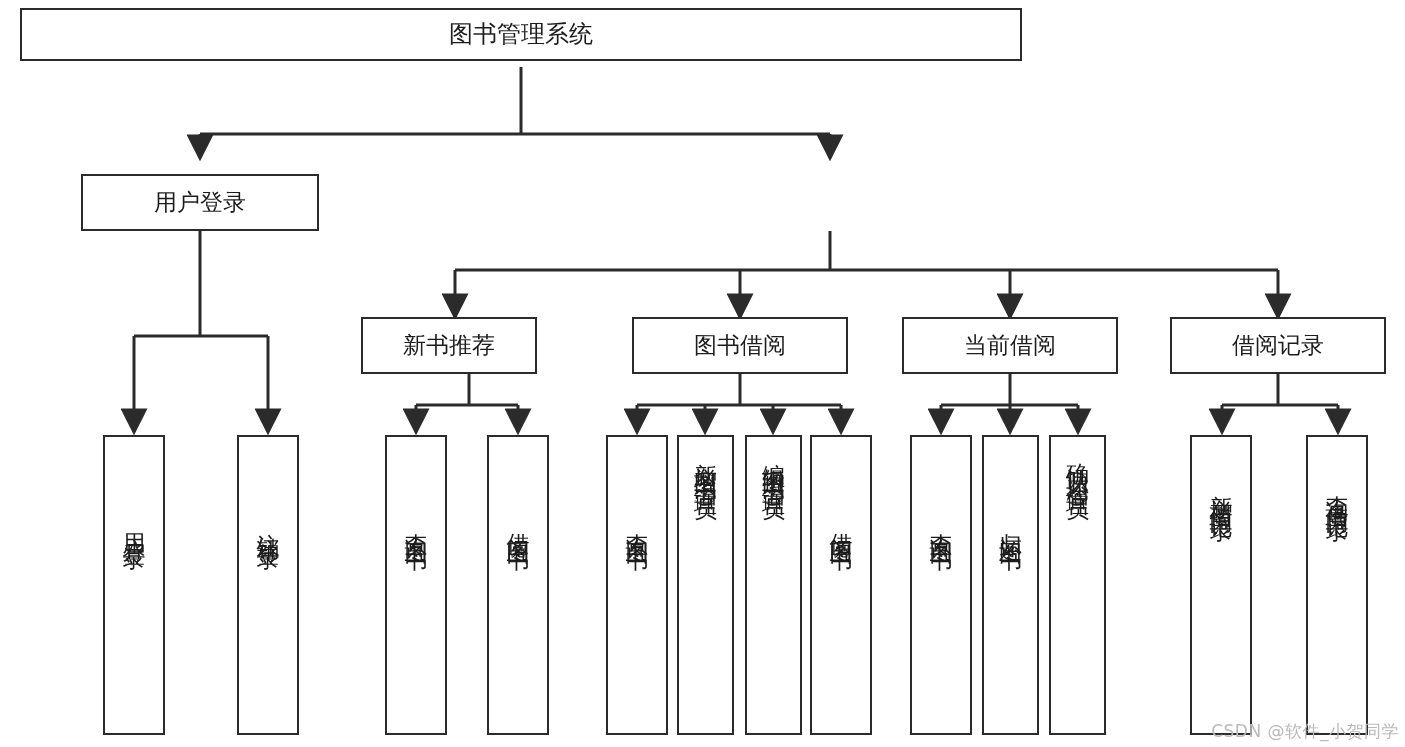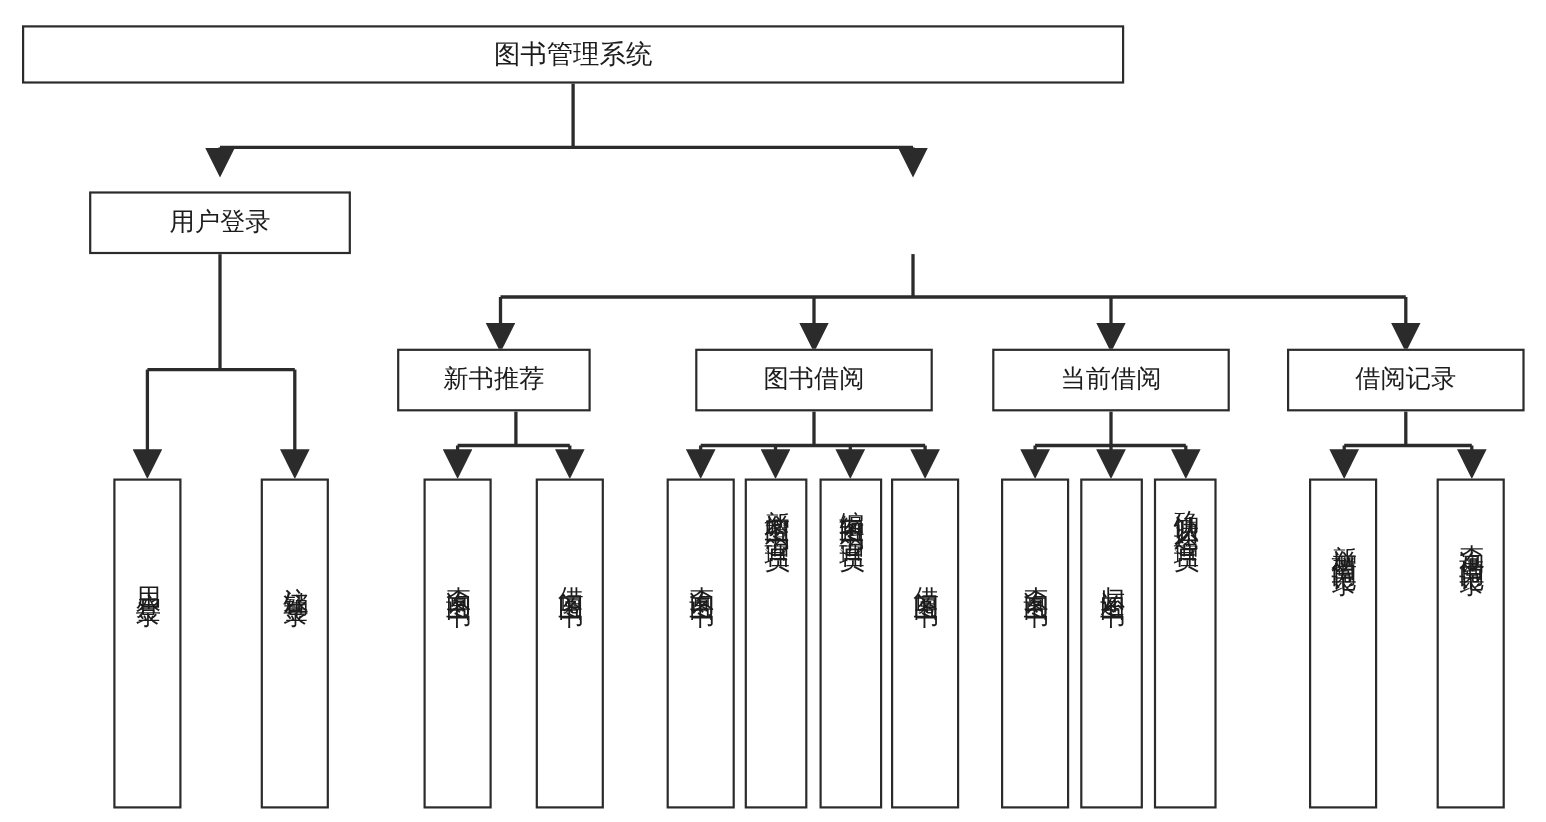--- a/index.html
+++ b/index.html
@@ -123,21 +123,21 @@
       <path d="M 1078 405 L 1078 432" marker-end="url(#arrow)"></path>
 
       <path d="M 1278 374 L 1278 405"></path>
       <path d="M 1222 405 L 1338 405"></path>
       <path d="M 1222 405 L 1222 432" marker-end="url(#arrow)"></path>
       <path d="M 1338 405 L 1338 432" marker-end="url(#arrow)"></path>
 
     </g>
   </svg>
 
-  <div class="node root horiz" style="left:20px; top:23px; width:1002px; height:53px;">
+  <div class="node root horiz" style="left:20px; top:8px; width:1002px; height:53px;">
     <span class="label">图书管理系统</span>
   </div>
 
   <div class="node horiz" style="left:81px; top:174px; width:238px; height:57px;">
     <span class="label">用户登录</span>
   </div>
 
 
   <div class="node horiz" style="left:361px; top:317px; width:176px; height:57px;">
     <span class="label">新书推荐</span>
@@ -200,14 +200,15 @@
   </div>
 
   <div class="node vert" style="left:1190px; top:435px; width:62px; height:300px; padding-top:40px;">
     <span class="label">新增借阅记录</span>
   </div>
 
   <div class="node vert" style="left:1306px; top:435px; width:62px; height:300px; padding-top:40px;">
     <span class="label">查询借阅记录</span>
   </div>
 
+  <div class="watermark">CSDN @软件_小贺同学</div>
 
 </div>
 
 </body></html>

